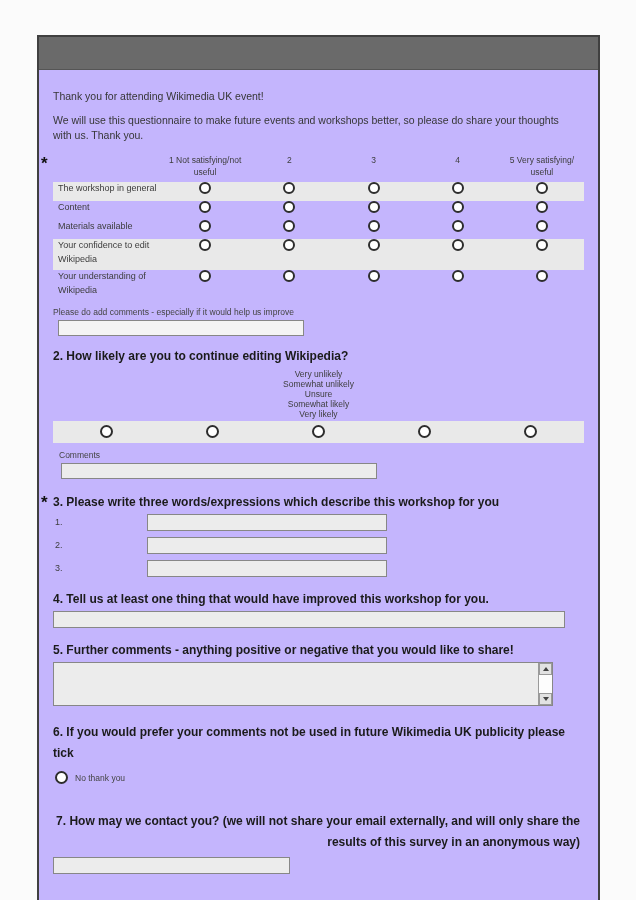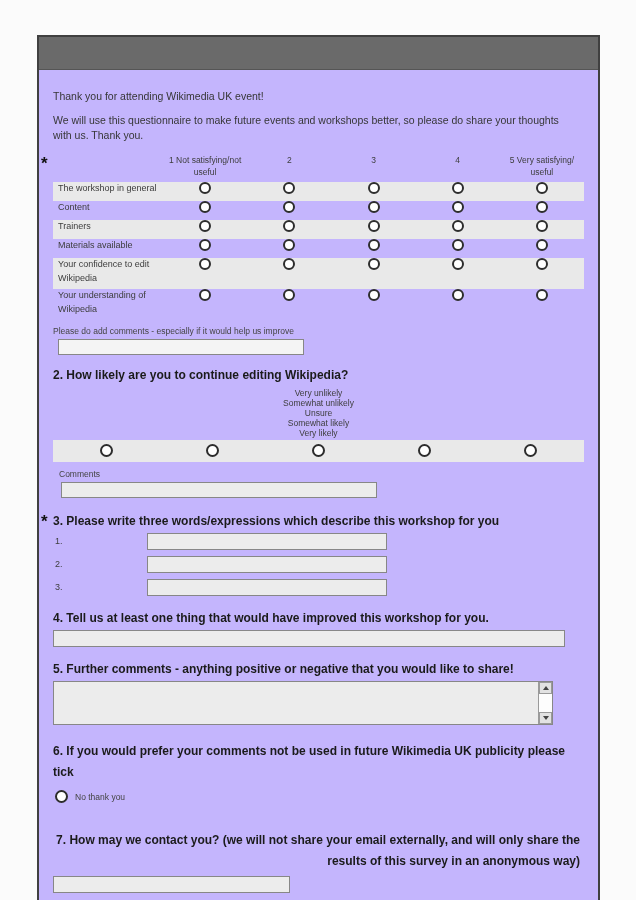--- a/index.html
+++ b/index.html
@@ -170,38 +170,20 @@
         <div class="m-cell">
             <span class="radio"></span>
           </div>
         <div class="m-cell">
             <span class="radio"></span>
           </div>
         <div class="m-cell">
             <span class="radio"></span>
           </div>
       </div>
-      <div class="m-row shade">
-        <div class="m-rlabel">Trainers</div>
-        <div class="m-cell">
-            <span class="radio"></span>
-          </div>
-        <div class="m-cell">
-            <span class="radio"></span>
-          </div>
-        <div class="m-cell">
-            <span class="radio"></span>
-          </div>
-        <div class="m-cell">
-            <span class="radio"></span>
-          </div>
-        <div class="m-cell">
-            <span class="radio"></span>
-          </div>
-      </div>
       <div class="m-row">
         <div class="m-rlabel">Materials available</div>
         <div class="m-cell">
             <span class="radio"></span>
           </div>
         <div class="m-cell">
             <span class="radio"></span>
           </div>
         <div class="m-cell">
             <span class="radio"></span>

